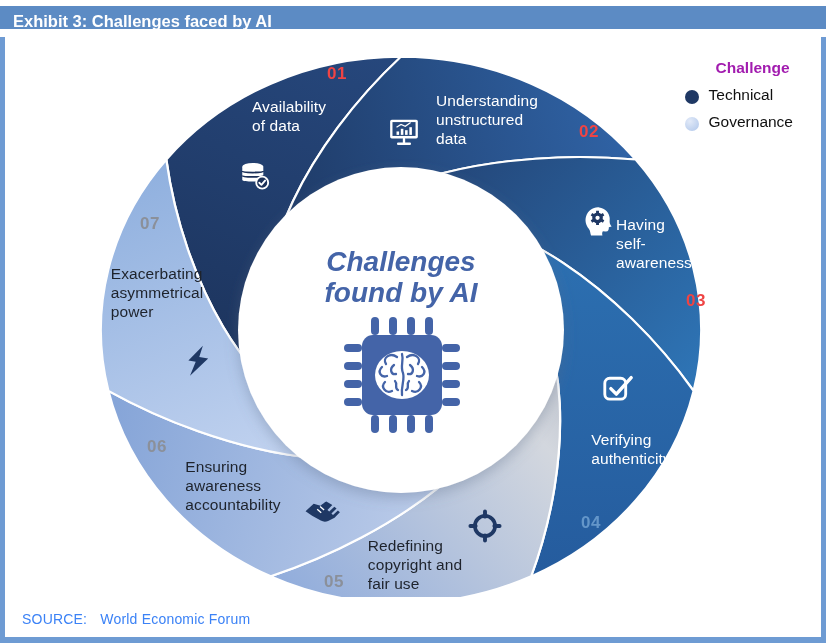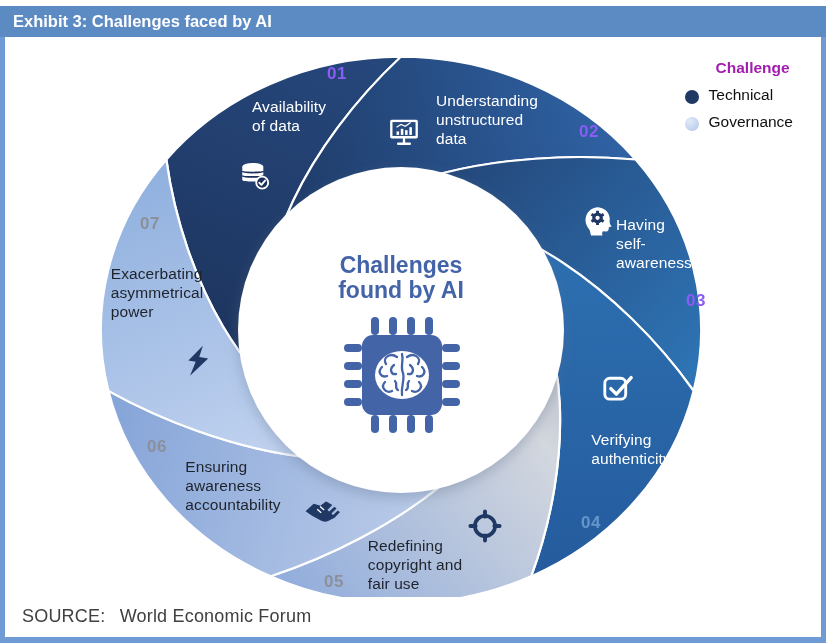--- a/index.html
+++ b/index.html
@@ -1,43 +1,43 @@
 <!DOCTYPE html>
 <html><head>
 <meta charset="utf-8">
 <style>
   html,body{margin:0;padding:0;background:#fff;}
   #frame{position:relative;width:826px;height:643px;background:#fff;overflow:hidden;
          font-family:"Liberation Sans",sans-serif;}
-  .header{position:absolute;top:6px;left:0;width:826px;height:31px;background:#5C8BC4;
+  .header{position:absolute;top:6px;left:0;width:826px;height:23px;background:#5C8BC4;
           color:#fff;font-weight:bold;font-size:16.5px;line-height:31px;padding-left:13px;
           box-sizing:border-box;}
   .content{position:absolute;top:37px;left:0;width:826px;height:600px;box-sizing:border-box;
            background:#fff;border-left:5px solid #6E9BD3;border-right:5px solid #6E9BD3;}
   .bottombar{position:absolute;left:0;bottom:0;width:826px;height:6px;background:#6E9BD3;}
   svg.wheel{position:absolute;left:0;top:0;}
   .abs{position:absolute;transform:translate(-50%,-50%);}
   .seg-label{text-align:left;white-space:pre-line;font-size:15.5px;line-height:1.22;letter-spacing:.1px;}
   .light-text{color:#FFFFFF;}
   .dark-text{color:#1E232C;}
   .seg-num{font-weight:bold;font-size:17px;letter-spacing:.5px;}
-  .num-dark{color:#8b5cf6;}
+  .num-dark{color:#ef4444;}
   .num-blue{color:#6496C9;text-align:right;}
   .num-light{color:#8B909A;}
   .center-title{position:absolute;left:396px;top:241px;transform:translate(-50%,-50%);
-    color:#4464A8;font-weight:bold;font-size:23px;line-height:1.1;text-align:center;white-space:pre-line;}
+    color:#4464A8;font-weight:bold;font-size:28px;line-height:1.1;text-align:center;white-space:pre-line;font-style:italic;}
   .chip{position:absolute;left:397px;top:340px;transform:translate(-50%,-50%);}
   .legend{position:absolute;top:14px;right:28px;}
   .legend-title{color:#a21caf;font-weight:bold;font-size:15.5px;padding-left:31px;margin-bottom:9px;margin-top:8px;}
   .legend-row{display:flex;align-items:flex-end;margin-bottom:9px;}
   .legend-dot{width:14px;height:14px;border-radius:50%;margin-right:10px;flex:0 0 auto;}
   .dot-technical{background:#1F3864;}
   .dot-governance{background:radial-gradient(circle at 35% 30%, #E2EAF8, #AFC6EA);}
   .legend-label{font-size:15.5px;color:#101010;}
-  .source{position:absolute;left:17px;bottom:10px;font-size:18px;color:#404040;letter-spacing:.2px;}
+  .source{position:absolute;left:17px;bottom:10px;font-size:14px;color:#3b82f6;letter-spacing:.2px;}
   .source span+span{margin-left:9px;}
   
   #lab1{left:284px;top:80px;}  #lab2{left:482px;top:83px;}  #lab3{left:649px;top:207px;}
   #lab4{left:626px;top:413px;} #lab5{left:410px;top:528px;} #lab6{left:228px;top:449px;}
   #lab7{left:152px;top:256px;}
   #num1{left:332px;top:37px;}  #num2{left:584px;top:95px;}  #num3{left:691px;top:264px;}
   #num4{left:586px;top:486px;} #num5{left:329px;top:545px;} #num6{left:152px;top:410px;}
   #num7{left:145px;top:187px;}
   #ic1{left:250px;top:141px;}  #ic2{left:399px;top:97px;}   #ic3{left:592px;top:185px;}
   #ic4{left:613px;top:352px;}  #ic5{left:480px;top:491px;}  #ic6{left:320px;top:476px;}

